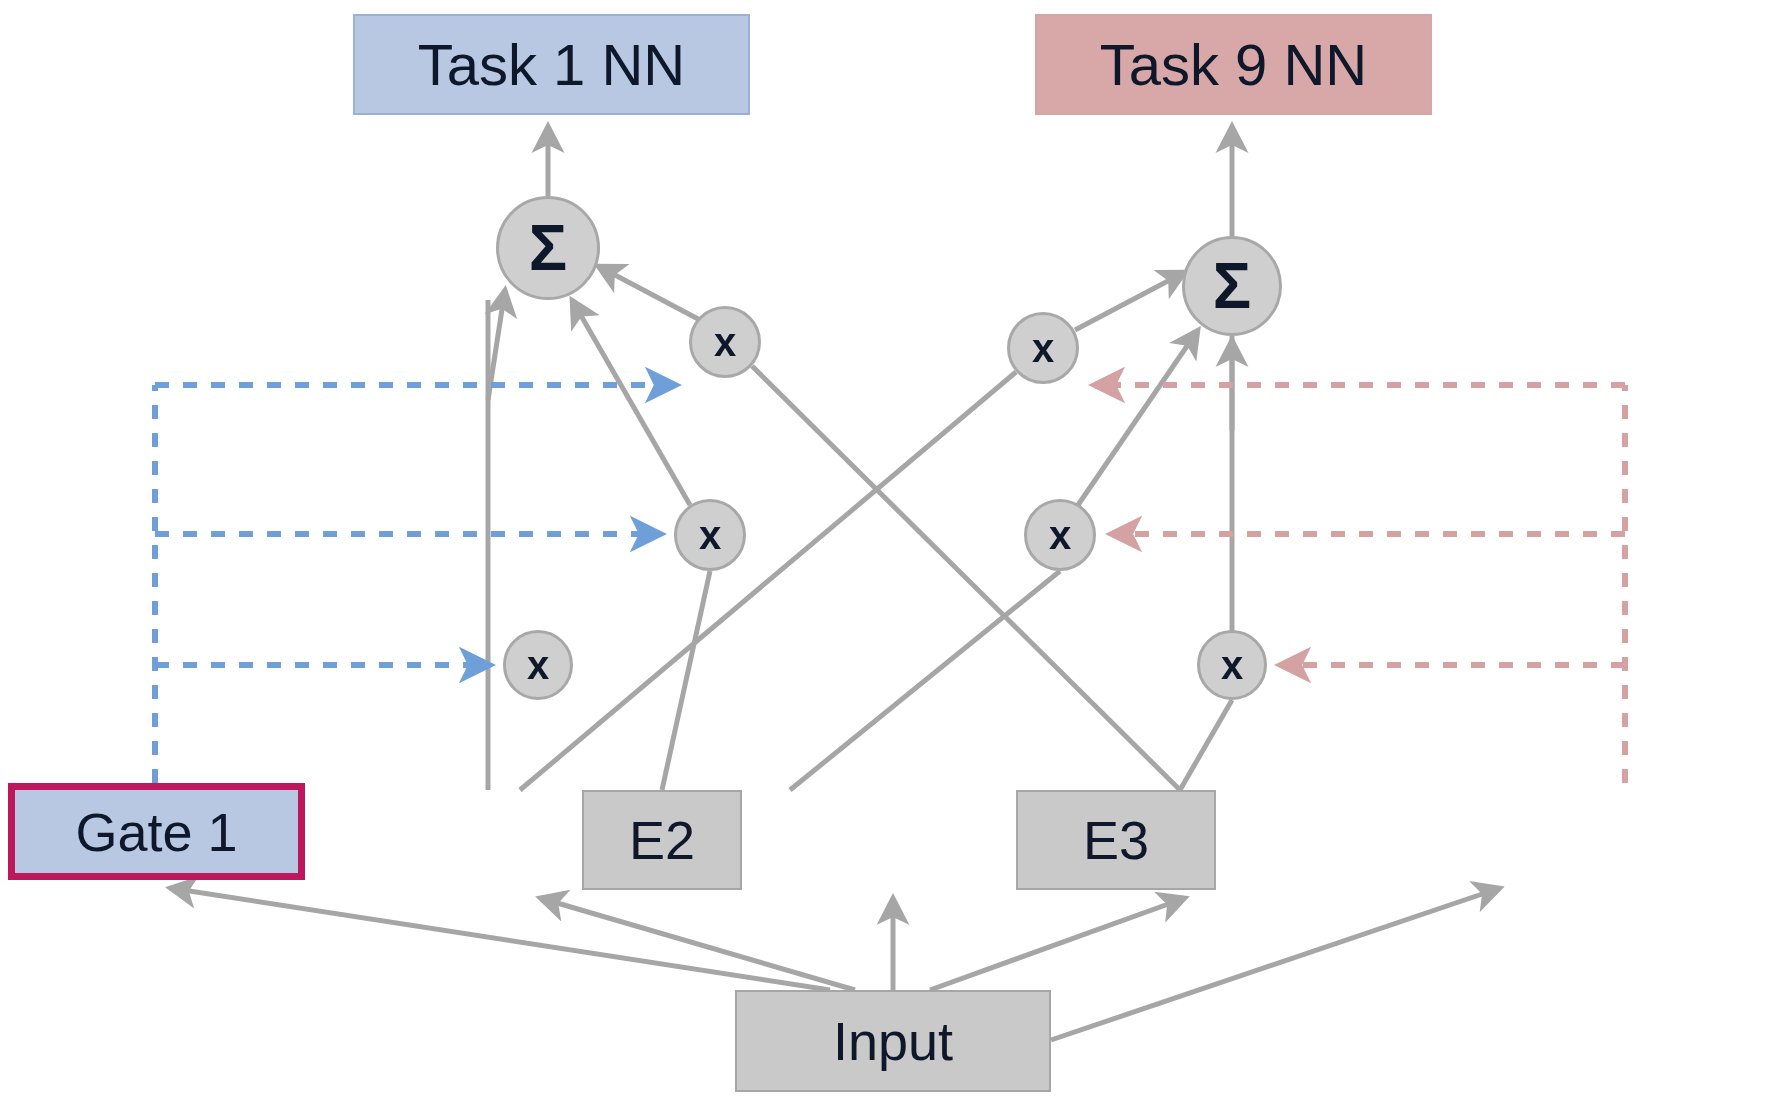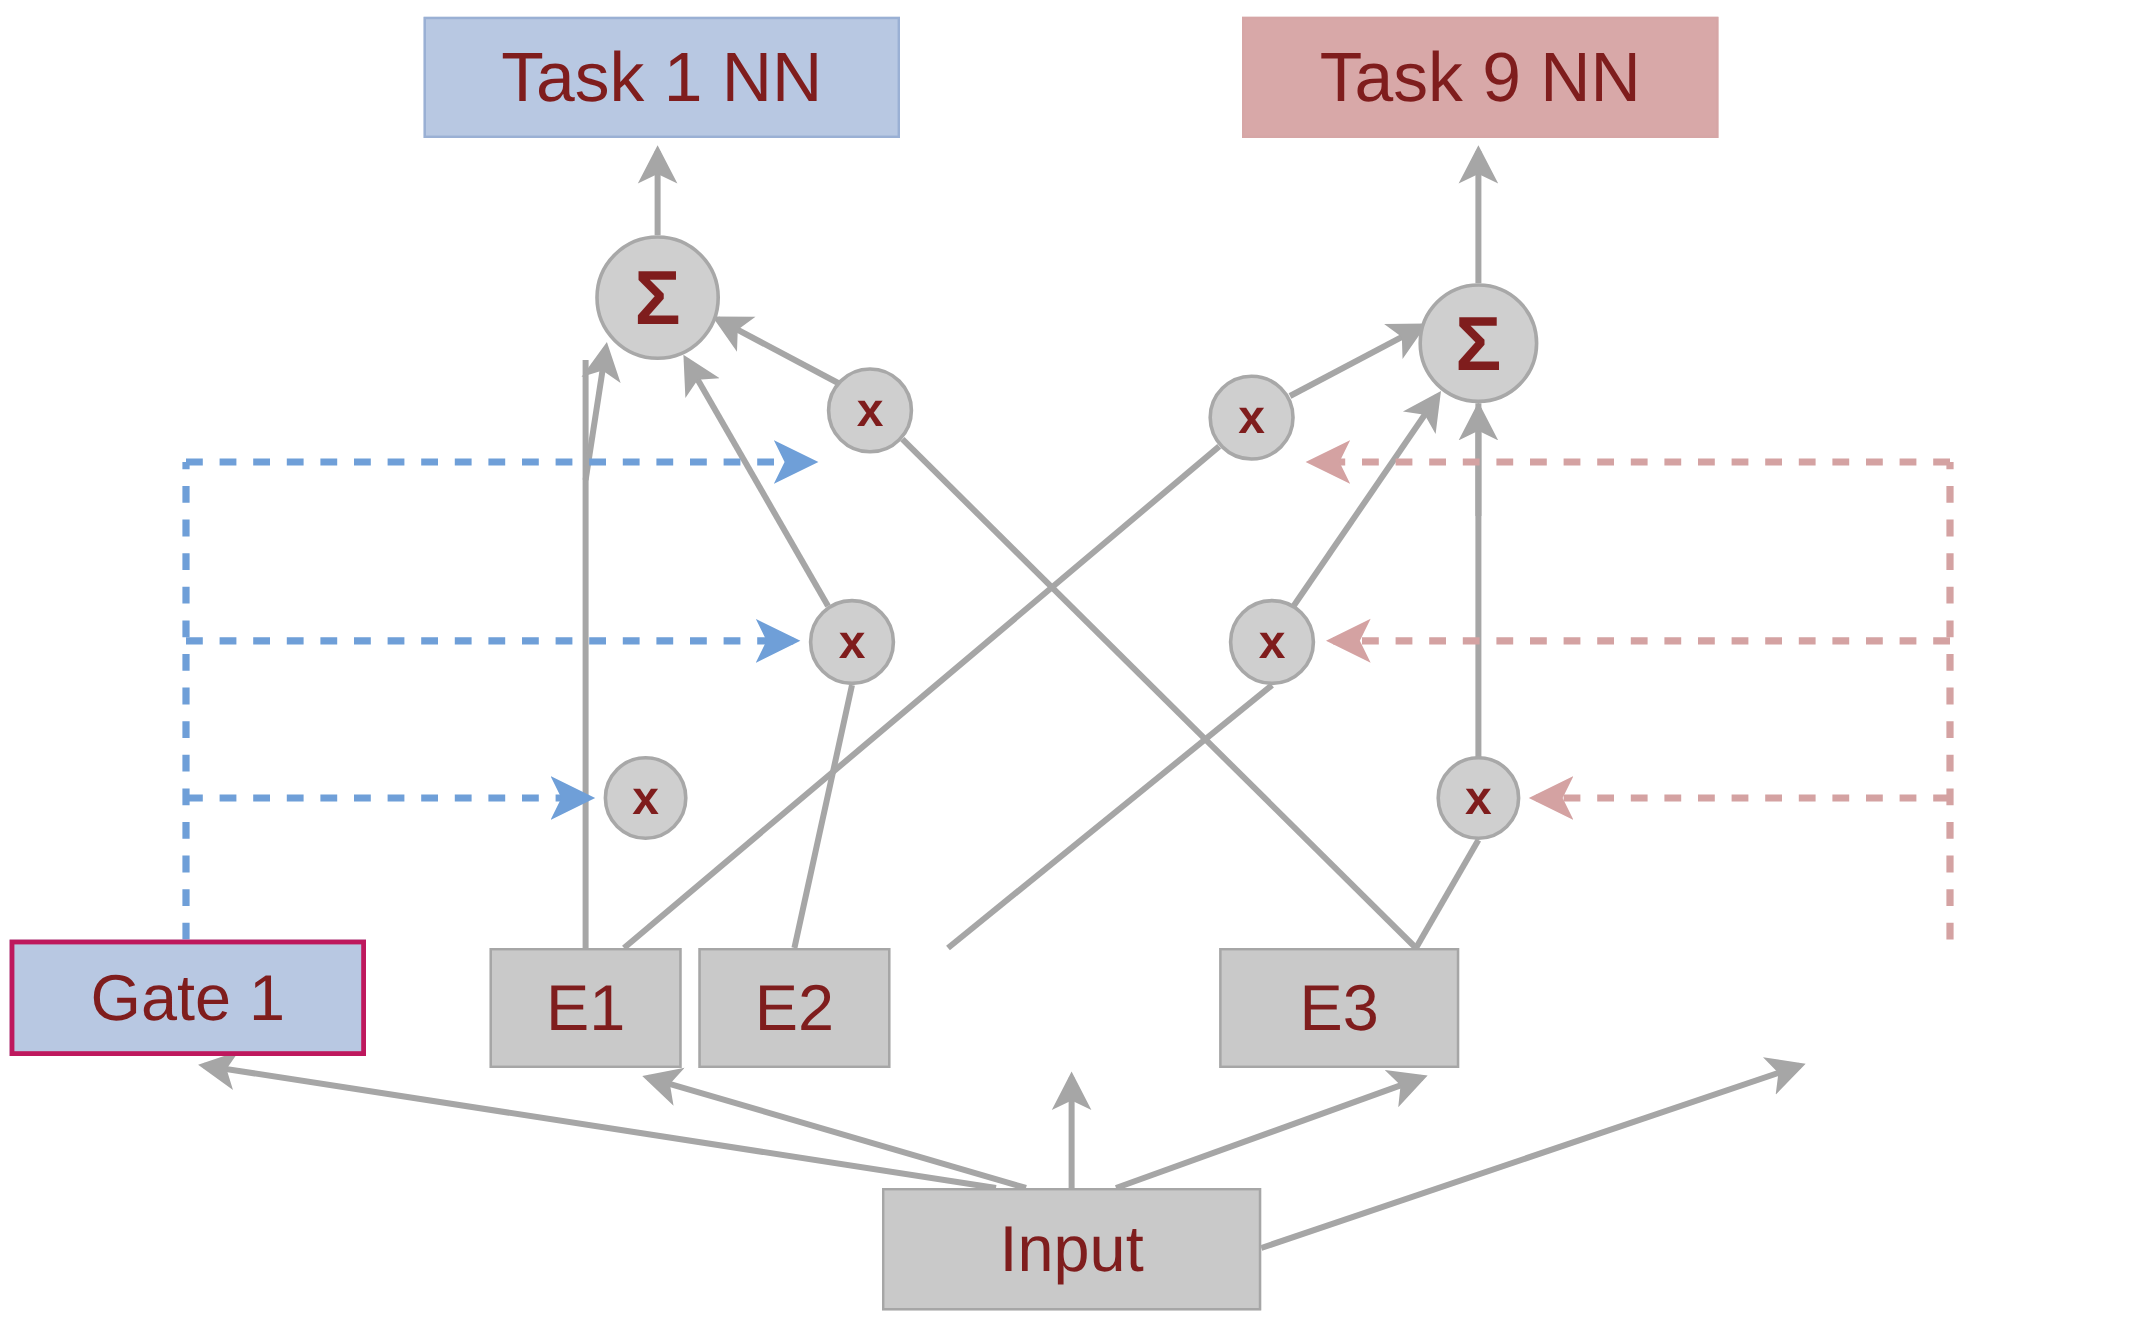--- a/index.html
+++ b/index.html
@@ -1,24 +1,24 @@
 <!DOCTYPE html>
 <html><head>
 <meta charset="utf-8">
 <style>
   html,body{margin:0;padding:0;background:#ffffff;}
   body{font-family:"Liberation Sans",sans-serif;}
   #canvas{position:relative;width:1782px;height:1106px;background:#ffffff;overflow:hidden;}
   #wires{position:absolute;left:0;top:0;width:1782px;height:1106px;}
   .node{position:absolute;box-sizing:border-box;display:flex;align-items:center;justify-content:center;
-        color:#7f1d1d;white-space:nowrap;}
+        color:#0f172a;white-space:nowrap;}
   .boxnode{border:2px solid #a6a6a6;background:#c9c9c9;font-size:54px;}
   .task1{border:2px solid #9ab0d4;background:#b8c8e2;font-size:58px;}
   .task2{border:2px solid #d6a6a6;background:#d8a8a8;font-size:58px;}
-  .gate1{border:4px solid #be185d;background:#b8c8e2;font-size:54px;}
+  .gate1{border:7px solid #be185d;background:#b8c8e2;font-size:54px;}
   .gate2{border:2px solid #d8a9a9;background:#d8a8a8;font-size:54px;}
   .circ{border:3px solid #a8a8a8;background:#cfcfcf;border-radius:50%;}
   .sig{font-size:64px;font-weight:700;line-height:1;}
   .mul{font-size:40px;font-weight:700;line-height:1;}
 </style>
 </head>
 <body>
 
 <div id="canvas">
 
@@ -109,23 +109,20 @@
     <span class="mul">x</span>
   </div>
   <div class="node circ" style="left:1197px;top:630px;width:70px;height:70px;">
     <span class="mul">x</span>
   </div>
 
   <div class="node gate1" style="left:8px;top:783px;width:297px;height:97px;">
     <span>Gate 1</span>
   </div>
 
-  <div class="node boxnode" style="left:408px;top:790px;width:160px;height:100px;">
-    <span>E1</span>
-  </div>
   <div class="node boxnode" style="left:582px;top:790px;width:160px;height:100px;justify-content:center;">
     <span>E2</span>
   </div>
   <div class="node boxnode" style="left:1016px;top:790px;width:200px;height:100px;">
     <span>E3</span>
   </div>
 
   <div class="node boxnode" style="left:735px;top:990px;width:316px;height:102px;">
     <span>Input</span>
   </div>

